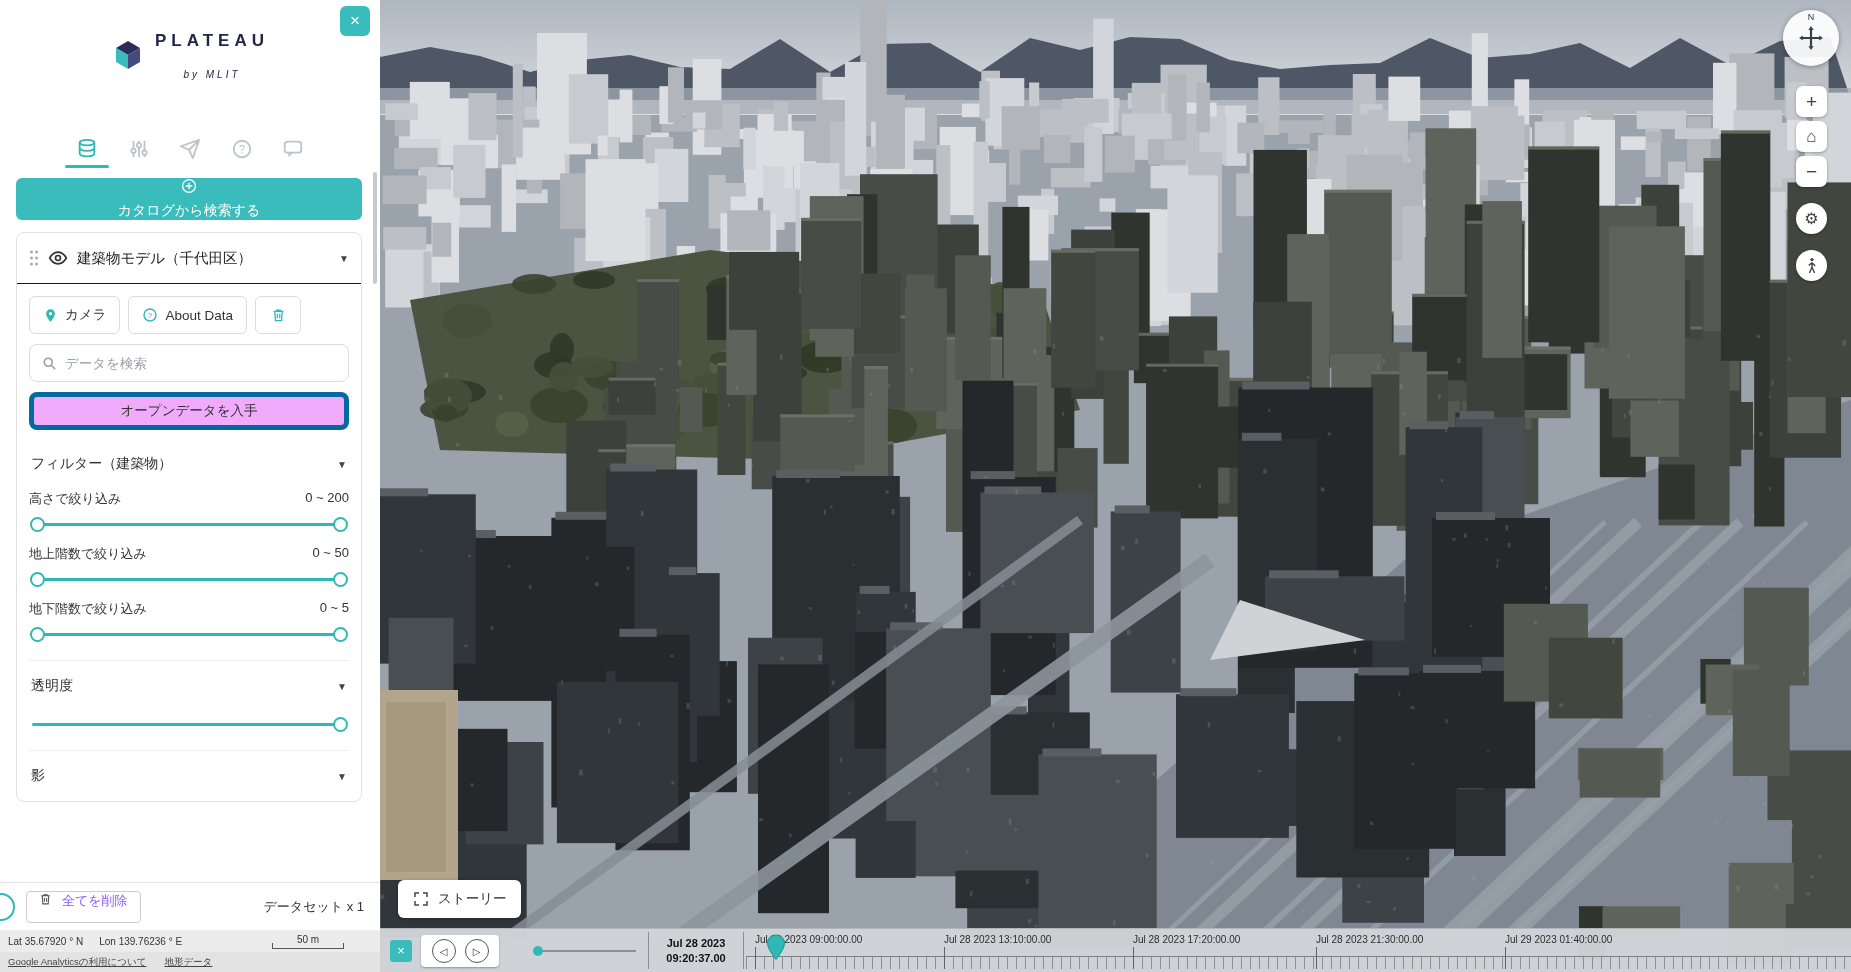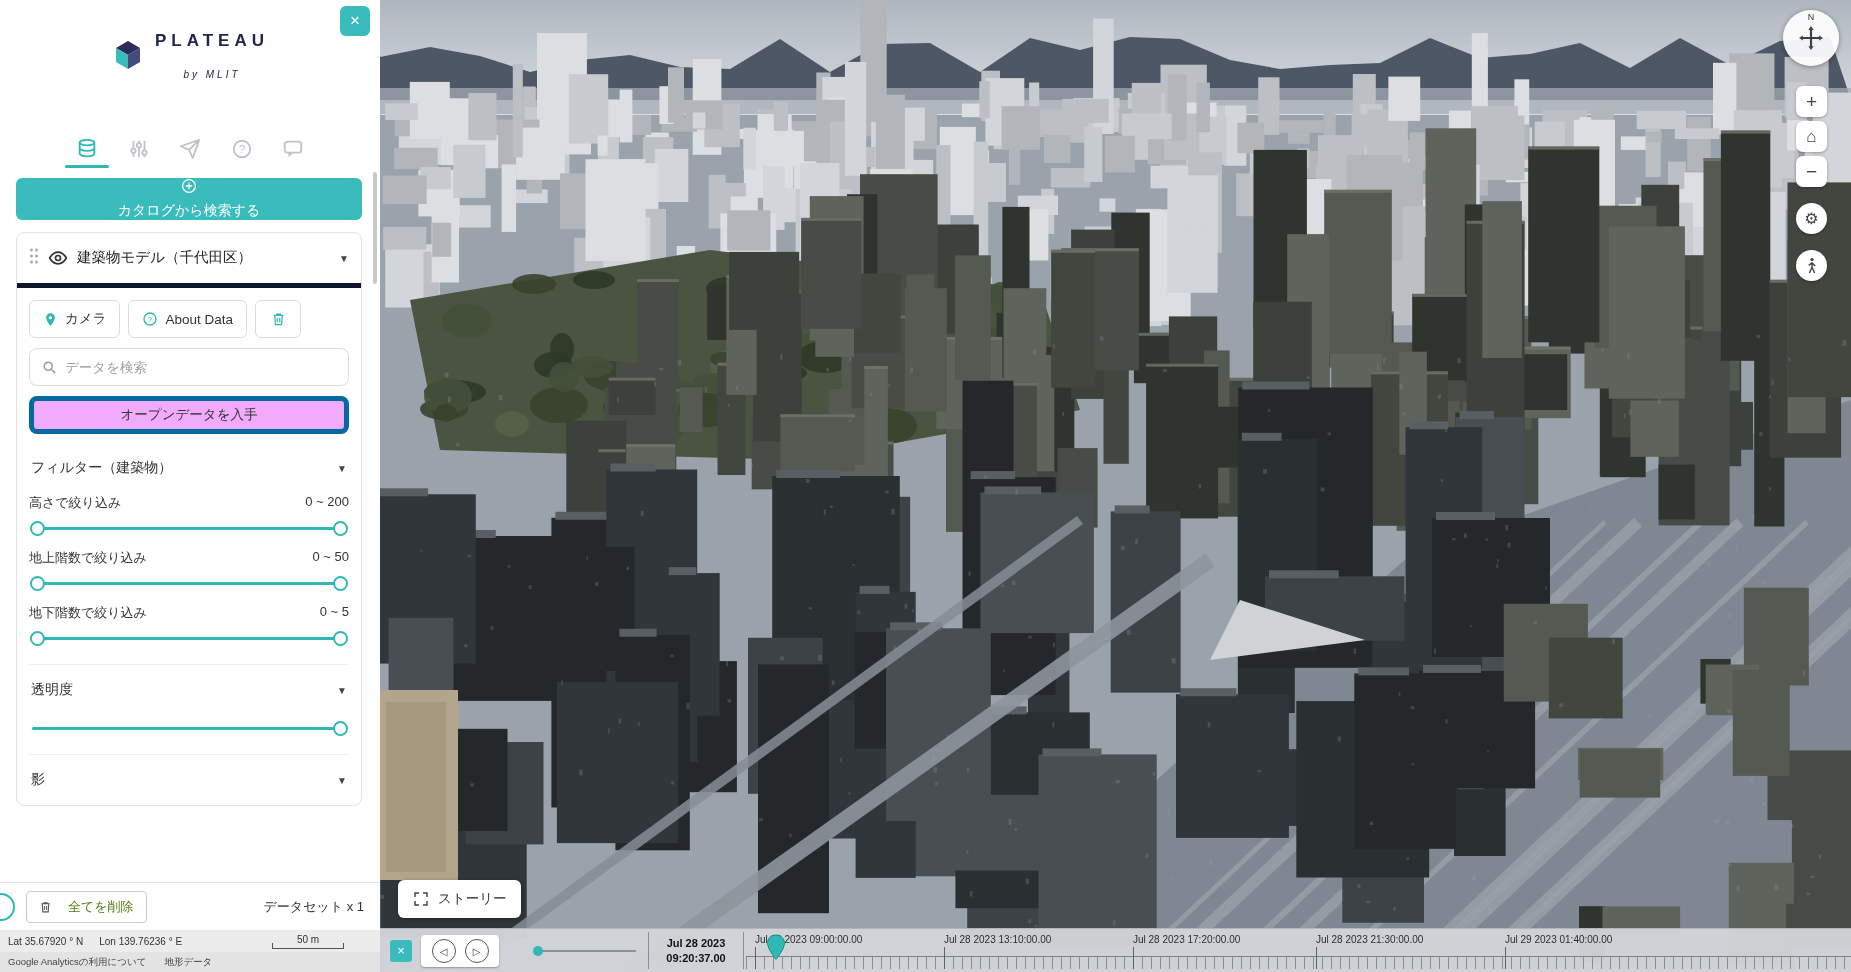--- a/index.html
+++ b/index.html
@@ -20,21 +20,21 @@
   .tab.active::after{content:"";position:absolute;left:-7px;right:-7px;bottom:0;height:3px;background:#2fb8b5;border-radius:2px;}
   .tab svg{width:22px;height:22px;}
 
   .scroll{flex:1;overflow:hidden;position:relative;padding:10px 18px 0 16px;}
   .scroll-thumb{position:absolute;right:3px;top:4px;width:4px;height:112px;background:#c9c9c9;border-radius:2px;}
 
   .catalog-btn{width:100%;height:42px;background:#3bbcbc;border:none;border-radius:6px;color:#fff;font-size:14px;display:flex;align-items:center;justify-content:center;gap:8px;cursor:pointer;flex-direction:column;}
   .catalog-btn svg{width:18px;height:18px;}
 
   .dataset-card{margin-top:12px;border:1px solid #e2e2e2;border-radius:8px;background:#fff;}
-  .card-header{display:flex;gap:9px;padding:15px 12px;border-bottom:5px solid #0f172a;}
+  .card-header{display:flex;align-items:center;gap:9px;padding:15px 12px;border-bottom:1px solid #0f172a;}
   .card-title{flex:1;font-size:14.5px;color:#222;}
   .chev{font-size:10px;color:#444;background:none;border:none;cursor:pointer;}
   .card-body{padding:12px;}
   .btn-row{display:flex;gap:8px;}
   .pill-btn{height:38px;border:1px solid #dcdcdc;border-radius:6px;background:#fff;display:flex;align-items:center;justify-content:center;gap:7px;font-size:13.5px;color:#333;padding:0 13px;cursor:pointer;}
   .icon-teal{color:#2fb8b5;}
   .search-box{margin-top:10px;height:38px;border:1px solid #dcdcdc;border-radius:8px;display:flex;align-items:center;gap:8px;padding:0 12px;}
   .search-box input{border:none;outline:none;flex:1;font-size:13.5px;color:#333;font-family:inherit;}
   .search-box input::placeholder{color:#9aa0a6;}
   .wide-btn{margin-top:10px;width:100%;height:38px;border:5px solid #0369a1;border-radius:8px;background:#f0abfc;font-size:13.5px;color:#333;cursor:pointer;}
@@ -42,30 +42,30 @@
   .section-header.bordered{border-top:1px solid #eee;margin-top:18px;padding-top:16px;}
   .slider-row{display:flex;justify-content:space-between;font-size:13px;color:#333;margin-top:13px;}
   .slider{position:relative;height:15px;margin:9px 3px 2px;}
   .slider .track{position:absolute;left:0;right:0;top:6px;height:3px;background:#2fb8b5;border-radius:2px;}
   .knob{position:absolute;top:0;width:15px;height:15px;background:#fff;border:2px solid #2fb8b5;border-radius:50%;}
   .knob.l{left:-2px;} .knob.r{right:-2px;}
   .opacity-slider{margin-top:18px;}
 
   .sidebar-footer{position:relative;height:48px;border-top:1px solid #e2e2e2;display:flex;align-items:center;padding:0 16px 0 26px;background:#fff;flex:none;}
   .half-circle{position:absolute;left:-13px;top:50%;transform:translateY(-50%);width:28px;height:28px;border:2px solid #2fb8b5;border-radius:50%;background:#fff;}
-  .delete-all{height:32px;border:1px solid #ccc;border-radius:4px;background:#fff;display:flex;align-items:center;gap:16px;font-size:13px;color:#4d7c0f;padding:0 12px;cursor:pointer;}
+  .delete-all{height:32px;border:1px solid #ccc;border-radius:4px;background:#fff;display:flex;align-items:flex-start;gap:10px;font-size:13px;color:#8b5cf6;padding:0 12px;cursor:pointer;}
   .dataset-count{margin-left:auto;font-size:13px;color:#333;}
 
   .statusbar{height:22px;background:#ececec;display:flex;align-items:center;font-size:10px;color:#333;padding:0 8px;flex:none;}
   .statusbar .lat{margin-right:16px;}
   .scalebar{margin-left:auto;margin-right:28px;width:72px;height:15px;text-align:center;border-bottom:1px solid #555;position:relative;font-size:10px;}
   .scalebar::before,.scalebar::after{content:"";position:absolute;bottom:0;width:1px;height:5px;background:#555;}
   .scalebar::before{left:0;} .scalebar::after{right:0;}
   .links{height:20px;background:#e3e3e3;display:flex;align-items:center;gap:18px;padding:0 8px;flex:none;}
-  .links a{font-size:9.5px;color:#444;cursor:pointer;}
+  .links a{font-size:9.5px;color:#444;text-decoration:underline;cursor:pointer;}
 
   
   .map{position:relative;flex:1;height:100%;overflow:hidden;}
   #scene{position:absolute;inset:0;width:100%;height:100%;display:block;}
 
   .compass{position:absolute;top:10px;right:12px;width:56px;height:56px;background:rgba(255,255,255,.92);border-radius:50%;box-shadow:0 1px 5px rgba(0,0,0,.35);display:flex;align-items:center;justify-content:center;cursor:pointer;}
   .compass-n{position:absolute;top:2px;left:50%;transform:translateX(-50%);font-size:9px;color:#333;}
   .map-btn{position:absolute;right:24px;width:31px;height:31px;background:#fff;border:none;border-radius:7px;box-shadow:0 1px 3px rgba(0,0,0,.3);font-size:19px;color:#444;cursor:pointer;display:flex;align-items:center;justify-content:center;line-height:1;}
   .map-btn.round{border-radius:50%;}
   .zoom-in{top:86px;} .home{top:121px;font-size:17px;} .zoom-out{top:156px;}

